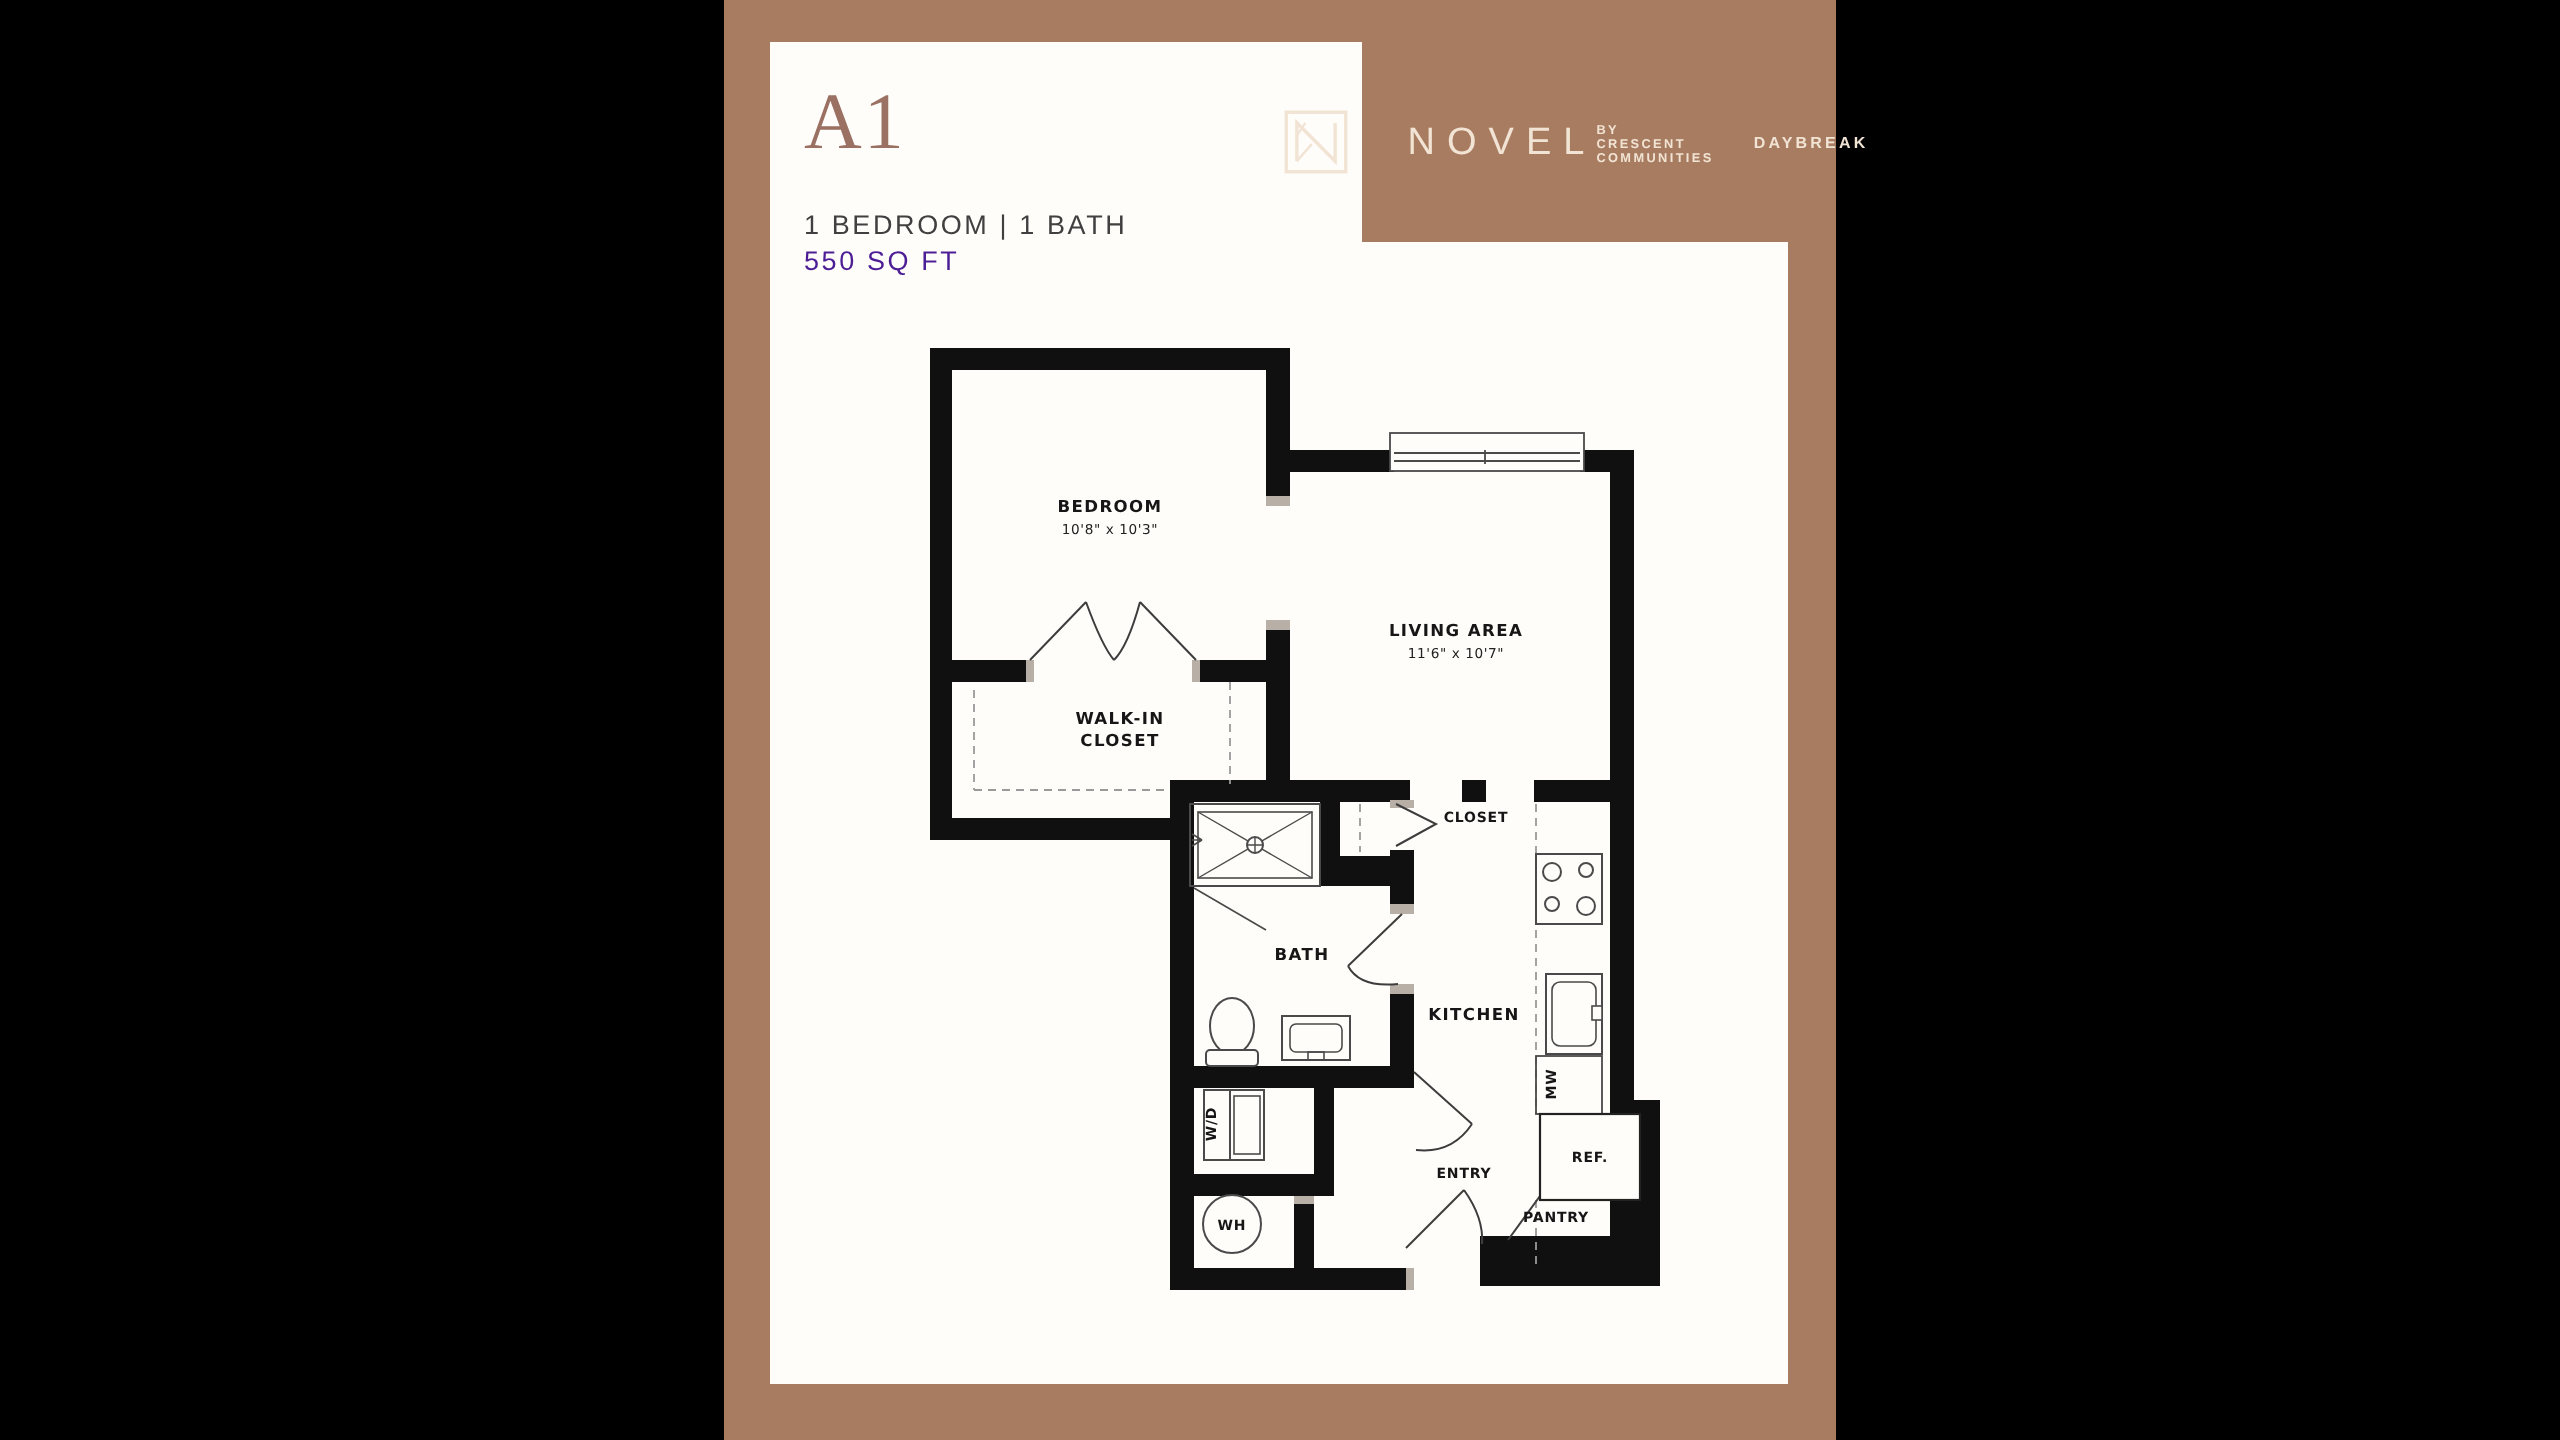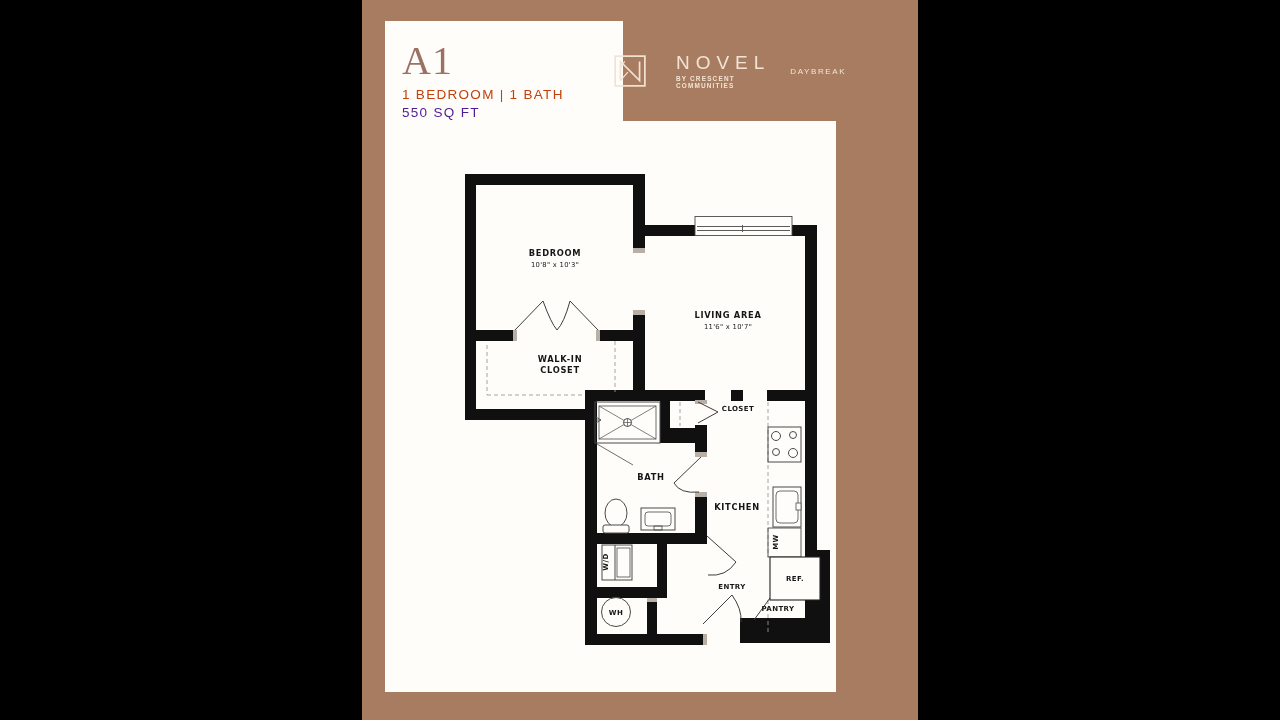--- a/index.html
+++ b/index.html
@@ -1,32 +1,32 @@
 <!DOCTYPE html>
 <html><head>
 <meta charset="utf-8">
 <style>
   html,body{margin:0;padding:0;background:#000;width:1280px;height:720px;overflow:hidden;
     font-family:"Liberation Sans", sans-serif;}
   .stage{position:relative;width:1280px;height:720px;background:#000;}
   .mat{position:absolute;left:362px;top:0;width:556px;height:720px;background:#a87c61;}
-  .page{position:absolute;left:385px;top:21px;width:451px;height:671px;background:#fffdfa;}
+  .page{position:absolute;left:385px;top:21px;width:509px;height:671px;background:#fffdfa;}
   .header{position:absolute;left:17px;top:20px;}
   .plan-code{font-family:"Liberation Serif", serif;font-size:40px;line-height:1.0;
     color:#9b7164;letter-spacing:1px;}
-  .plan-specs{margin-top:6px;font-size:13.5px;color:#c2410c;letter-spacing:1.3px;}
+  .plan-specs{margin-top:24px;font-size:13.5px;color:#404040;letter-spacing:1.3px;}
   .plan-area{margin-top:3px;font-size:13.5px;color:#4c1d95;letter-spacing:1.3px;}
   .logo-block{position:absolute;right:0;top:0;width:213px;height:100px;background:#a87c61;
     display:flex;align-items:center;justify-content:center;gap:9px;color:#f2e4d4;}
   .logo-mark{flex:0 0 auto;}
-  .brand-col{display:flex;flex-direction:column;align-items:center;margin-left:20px;}
+  .brand-col{display:flex;flex-direction:row;align-items:center;margin-left:20px;}
   .brand-name{font-size:19px;letter-spacing:6px;font-weight:400;line-height:1;}
   .brand-sub{font-size:6.4px;letter-spacing:1.2px;font-weight:bold;margin-top:3px;}
   .brand-divider{width:1px;height:30px;background:#f2e4d4;margin:0 2px 0 0;}
-  .brand-property{font-size:8px;letter-spacing:1.6px;font-weight:normal;}
+  .brand-property{font-size:8px;letter-spacing:1.6px;font-weight:bold;}
   svg text{font-family:"DejaVu Sans", sans-serif;font-weight:bold;fill:#161616;}
   .room-label{font-size:8.3px;letter-spacing:0.7px;}
   .dim-label{font-size:6.8px;letter-spacing:0.3px;font-weight:normal;fill:#222;}
   .small-label{font-size:7px;letter-spacing:0.4px;}
 </style>
 </head>
 <body>
 
 <div class="stage">
   <div class="mat"></div>

